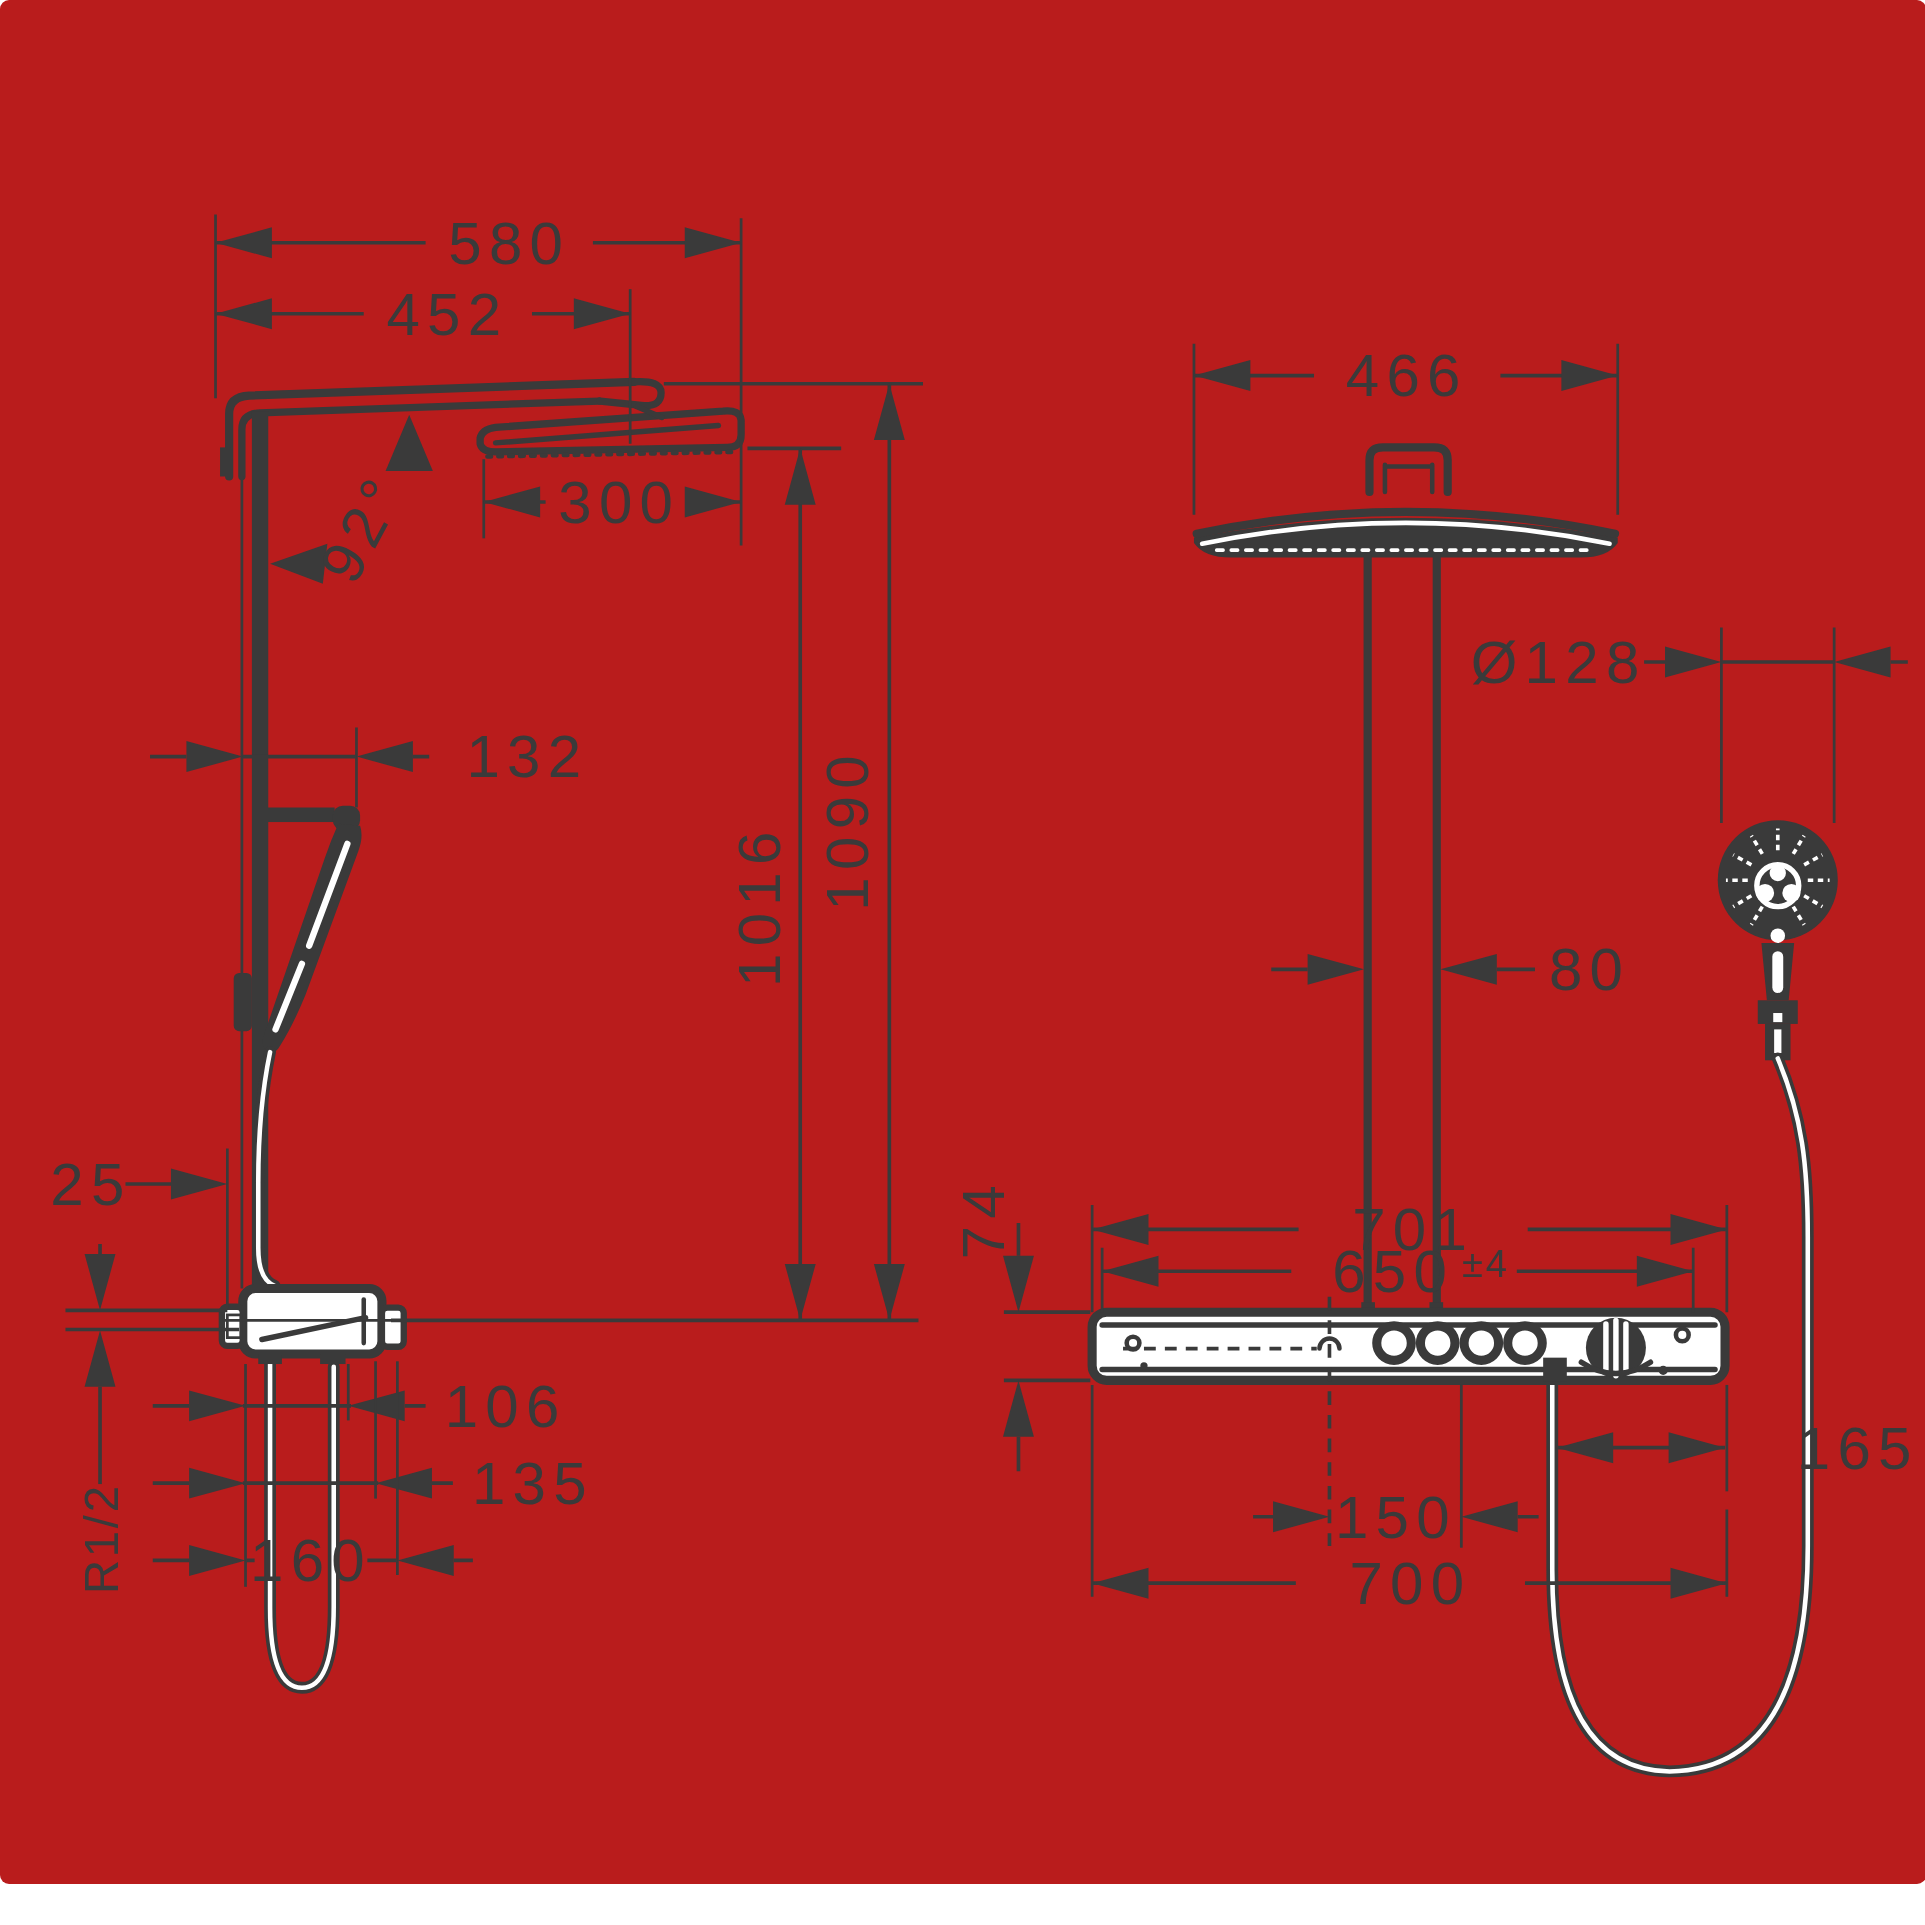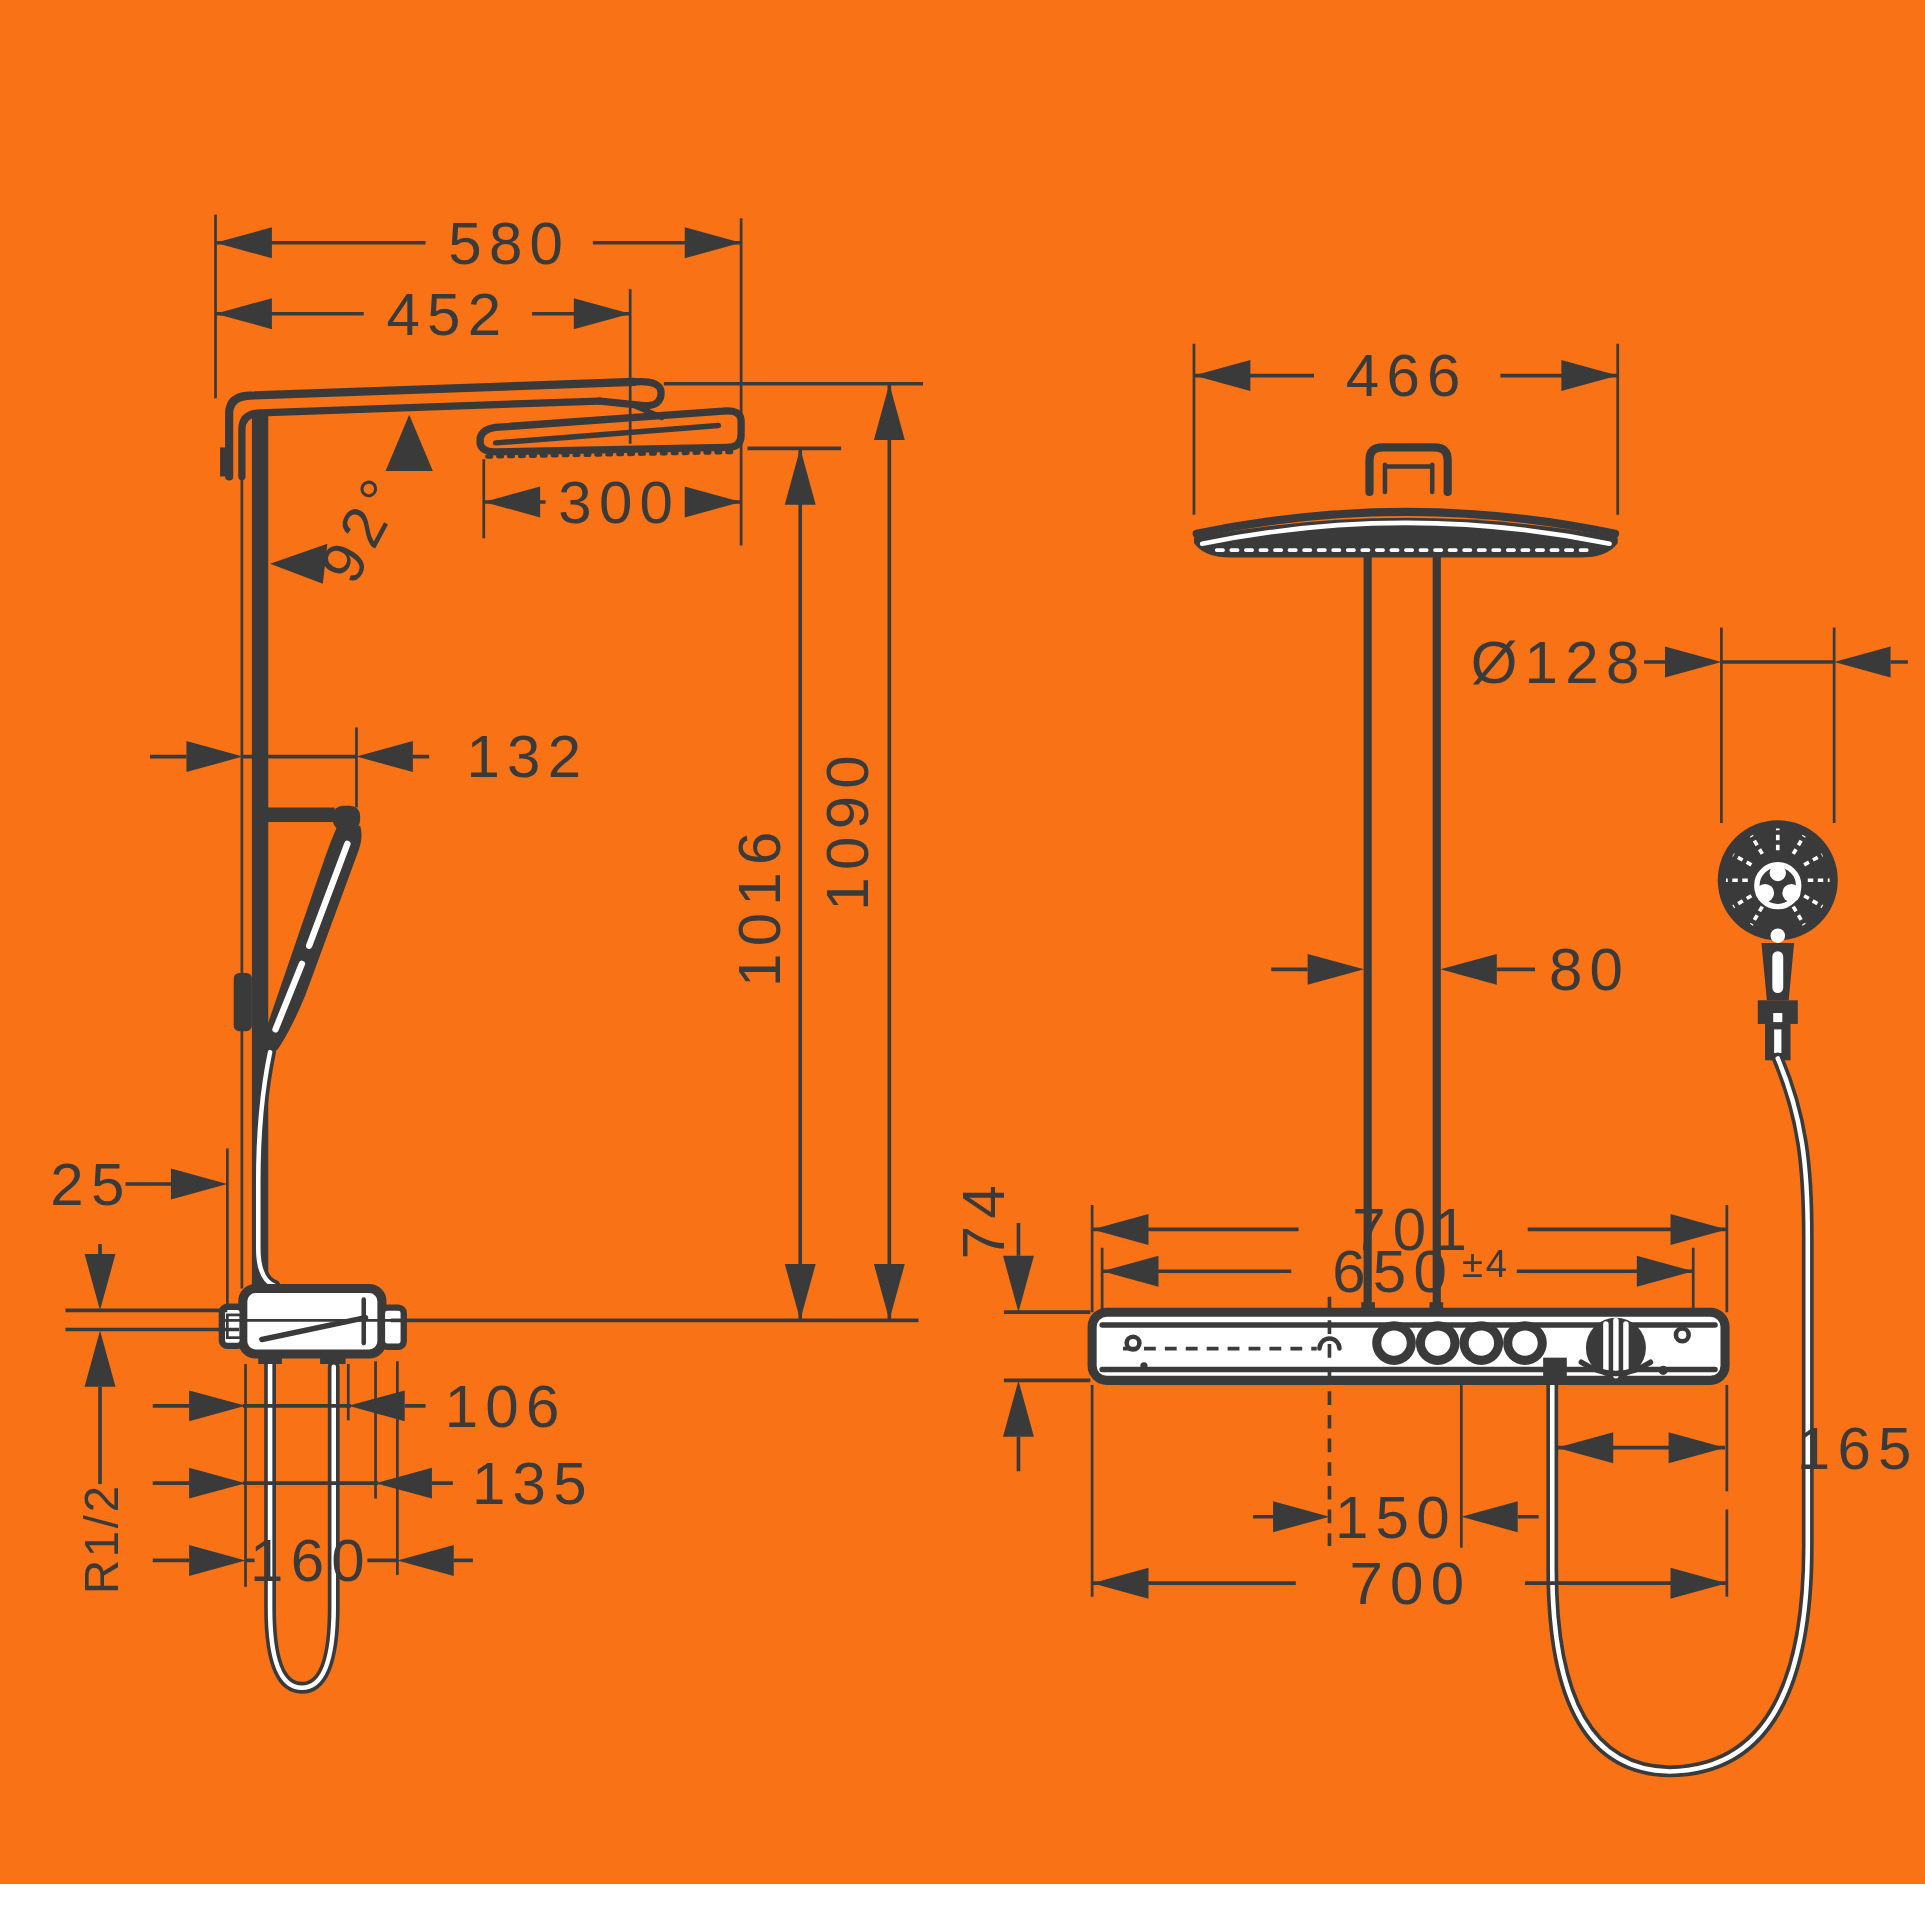--- a/index.html
+++ b/index.html
@@ -1,16 +1,16 @@
 <!DOCTYPE html>
 <html style="font-size:14.5px"><head>
 <meta charset="utf-8">
 <style>
   html,body{margin:0;padding:0;background:#fff;}
-  .stage{position:relative;width:1926px;height:1884px;background:#f97316;overflow:hidden;}
+  .stage{position:relative;width:1926px;height:1884px;background:#b91c1c;overflow:hidden;border-radius:9px;}
   svg{position:absolute;left:0;top:0;}
   .ln{stroke:#3a3a3a;stroke-width:4;fill:none;stroke-linecap:butt;}
   .ln3{stroke:#3a3a3a;stroke-width:3;fill:none;}
   .st8{stroke:#3a3a3a;stroke-width:8;fill:none;stroke-linejoin:round;stroke-linecap:round;}
   .st9{stroke:#3a3a3a;stroke-width:9;fill:none;stroke-linejoin:round;stroke-linecap:round;}
   .st10w{stroke:#3a3a3a;stroke-width:10;fill:#ffffff;stroke-linejoin:round;}
   .st7w{stroke:#3a3a3a;stroke-width:7;fill:#ffffff;stroke-linejoin:round;}
   .st6{stroke:#3a3a3a;stroke-width:6;fill:none;stroke-linecap:round;}
   .st5{stroke:#3a3a3a;stroke-width:5;fill:none;stroke-linecap:round;}
   .f{fill:#3a3a3a;stroke:none;}

